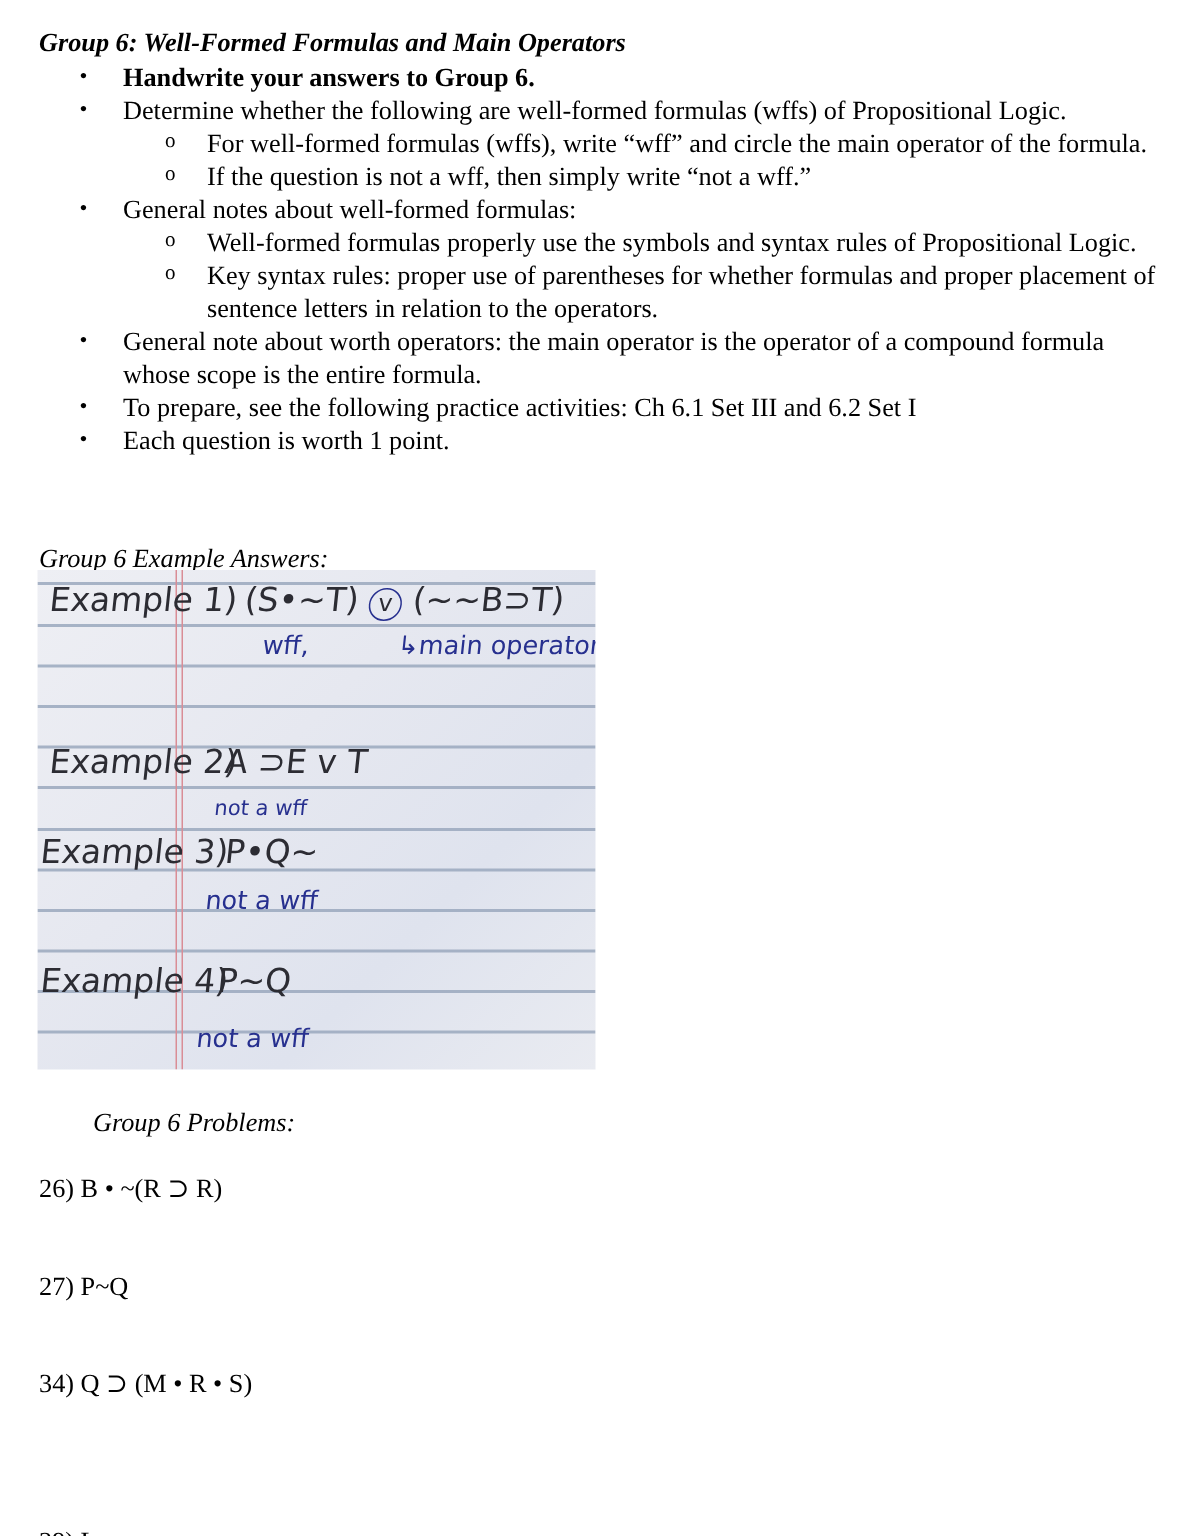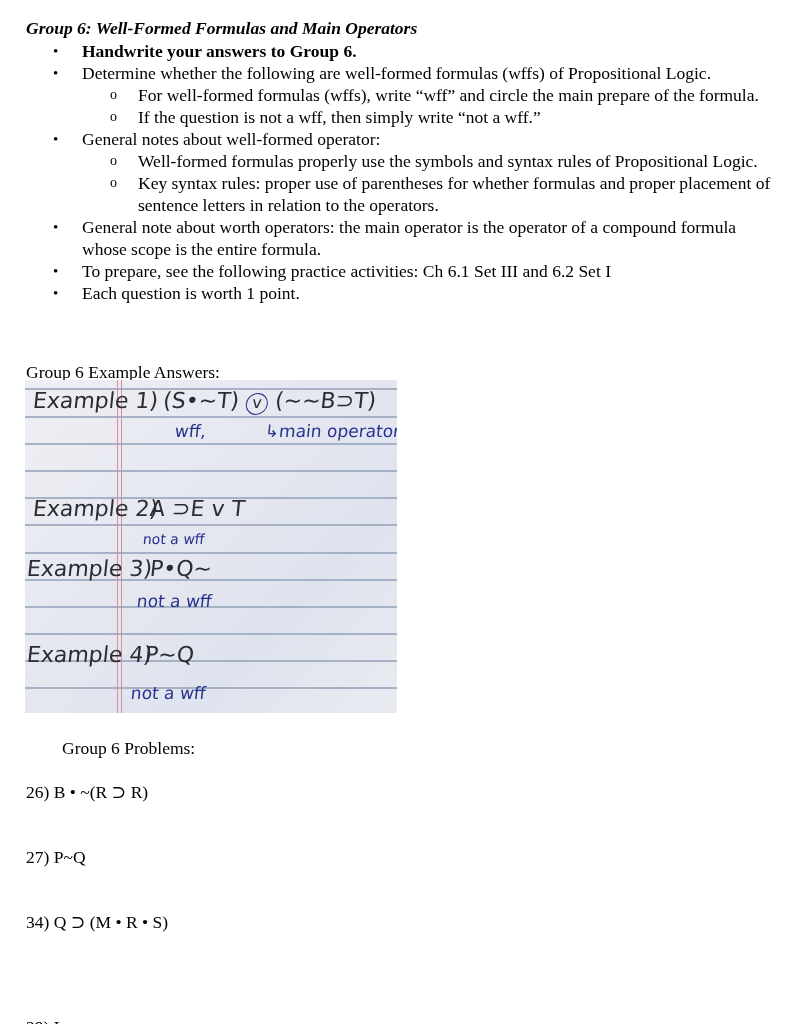--- a/index.html
+++ b/index.html
@@ -11,21 +11,21 @@
   .title {
     position: absolute; left: 26px; top: 17px;
     font-style: italic; font-weight: bold; font-size: 17.5px;
   }
   .list { position: absolute; left: 0; top: 40px; width: 800px; }
   .li { position: relative; padding-left: 82px; width: 690px; }
   .li .bullet { position: absolute; left: 53px; top: 0; font-size: 15px; }
   .li2 { position: relative; padding-left: 138px; width: 640px; }
   .li2 .bullet { position: absolute; left: 110px; top: 0; font-size: 14px; }
   .bold { font-weight: bold; }
-  .subhead { position: absolute; left: 26px; font-size: 17.5px; }
+  .subhead { position: absolute; left: 26px; font-style: italic; font-size: 17.5px; }
   .photo {
     position: absolute; left: 25px; top: 380px; width: 372px; height: 333px;
     background: linear-gradient(135deg, #eeeff4 0%, #e6e8f0 40%, #dfe3ee 70%, #e9ebf1 100%);
     overflow: hidden;
   }
   .photo .rule { position: absolute; left: 0; width: 100%; height: 2px; background: #9aa8bd; opacity: 0.85; }
   .photo .margin { position: absolute; top: 0; bottom: 0; width: 1px; background: #d98d96; }
   .hw {
     position: absolute; font-family: "DejaVu Sans", sans-serif; white-space: nowrap;
     font-size: 22px; color: #2c2c33; transform: skewX(-6deg);
@@ -43,29 +43,29 @@
   <div class="li">
     <span class="bullet">•</span>
     <span class="bold">Handwrite your answers to Group 6.</span>
   </div>
   <div class="li">
     <span class="bullet">•</span>
     <span>Determine whether the following are well-formed formulas (wffs) of Propositional Logic.</span>
   </div>
   <div class="li2">
     <span class="bullet">o</span>
-    <span>For well-formed formulas (wffs), write “wff” and circle the main prepare of the formula.</span>
+    <span>For well-formed formulas (wffs), write “wff” and circle the main operator of the formula.</span>
   </div>
   <div class="li2">
     <span class="bullet">o</span>
     <span>If the question is not a wff, then simply write “not a wff.”</span>
   </div>
   <div class="li">
     <span class="bullet">•</span>
-    <span>General notes about well-formed operator:</span>
+    <span>General notes about well-formed formulas:</span>
   </div>
   <div class="li2">
     <span class="bullet">o</span>
     <span>Well-formed formulas properly use the symbols and syntax rules of Propositional Logic.</span>
   </div>
   <div class="li2">
     <span class="bullet">o</span>
     <span>Key syntax rules: proper use of parentheses for whether formulas and proper placement of sentence letters in relation to the operators.</span>
   </div>
   <div class="li">

